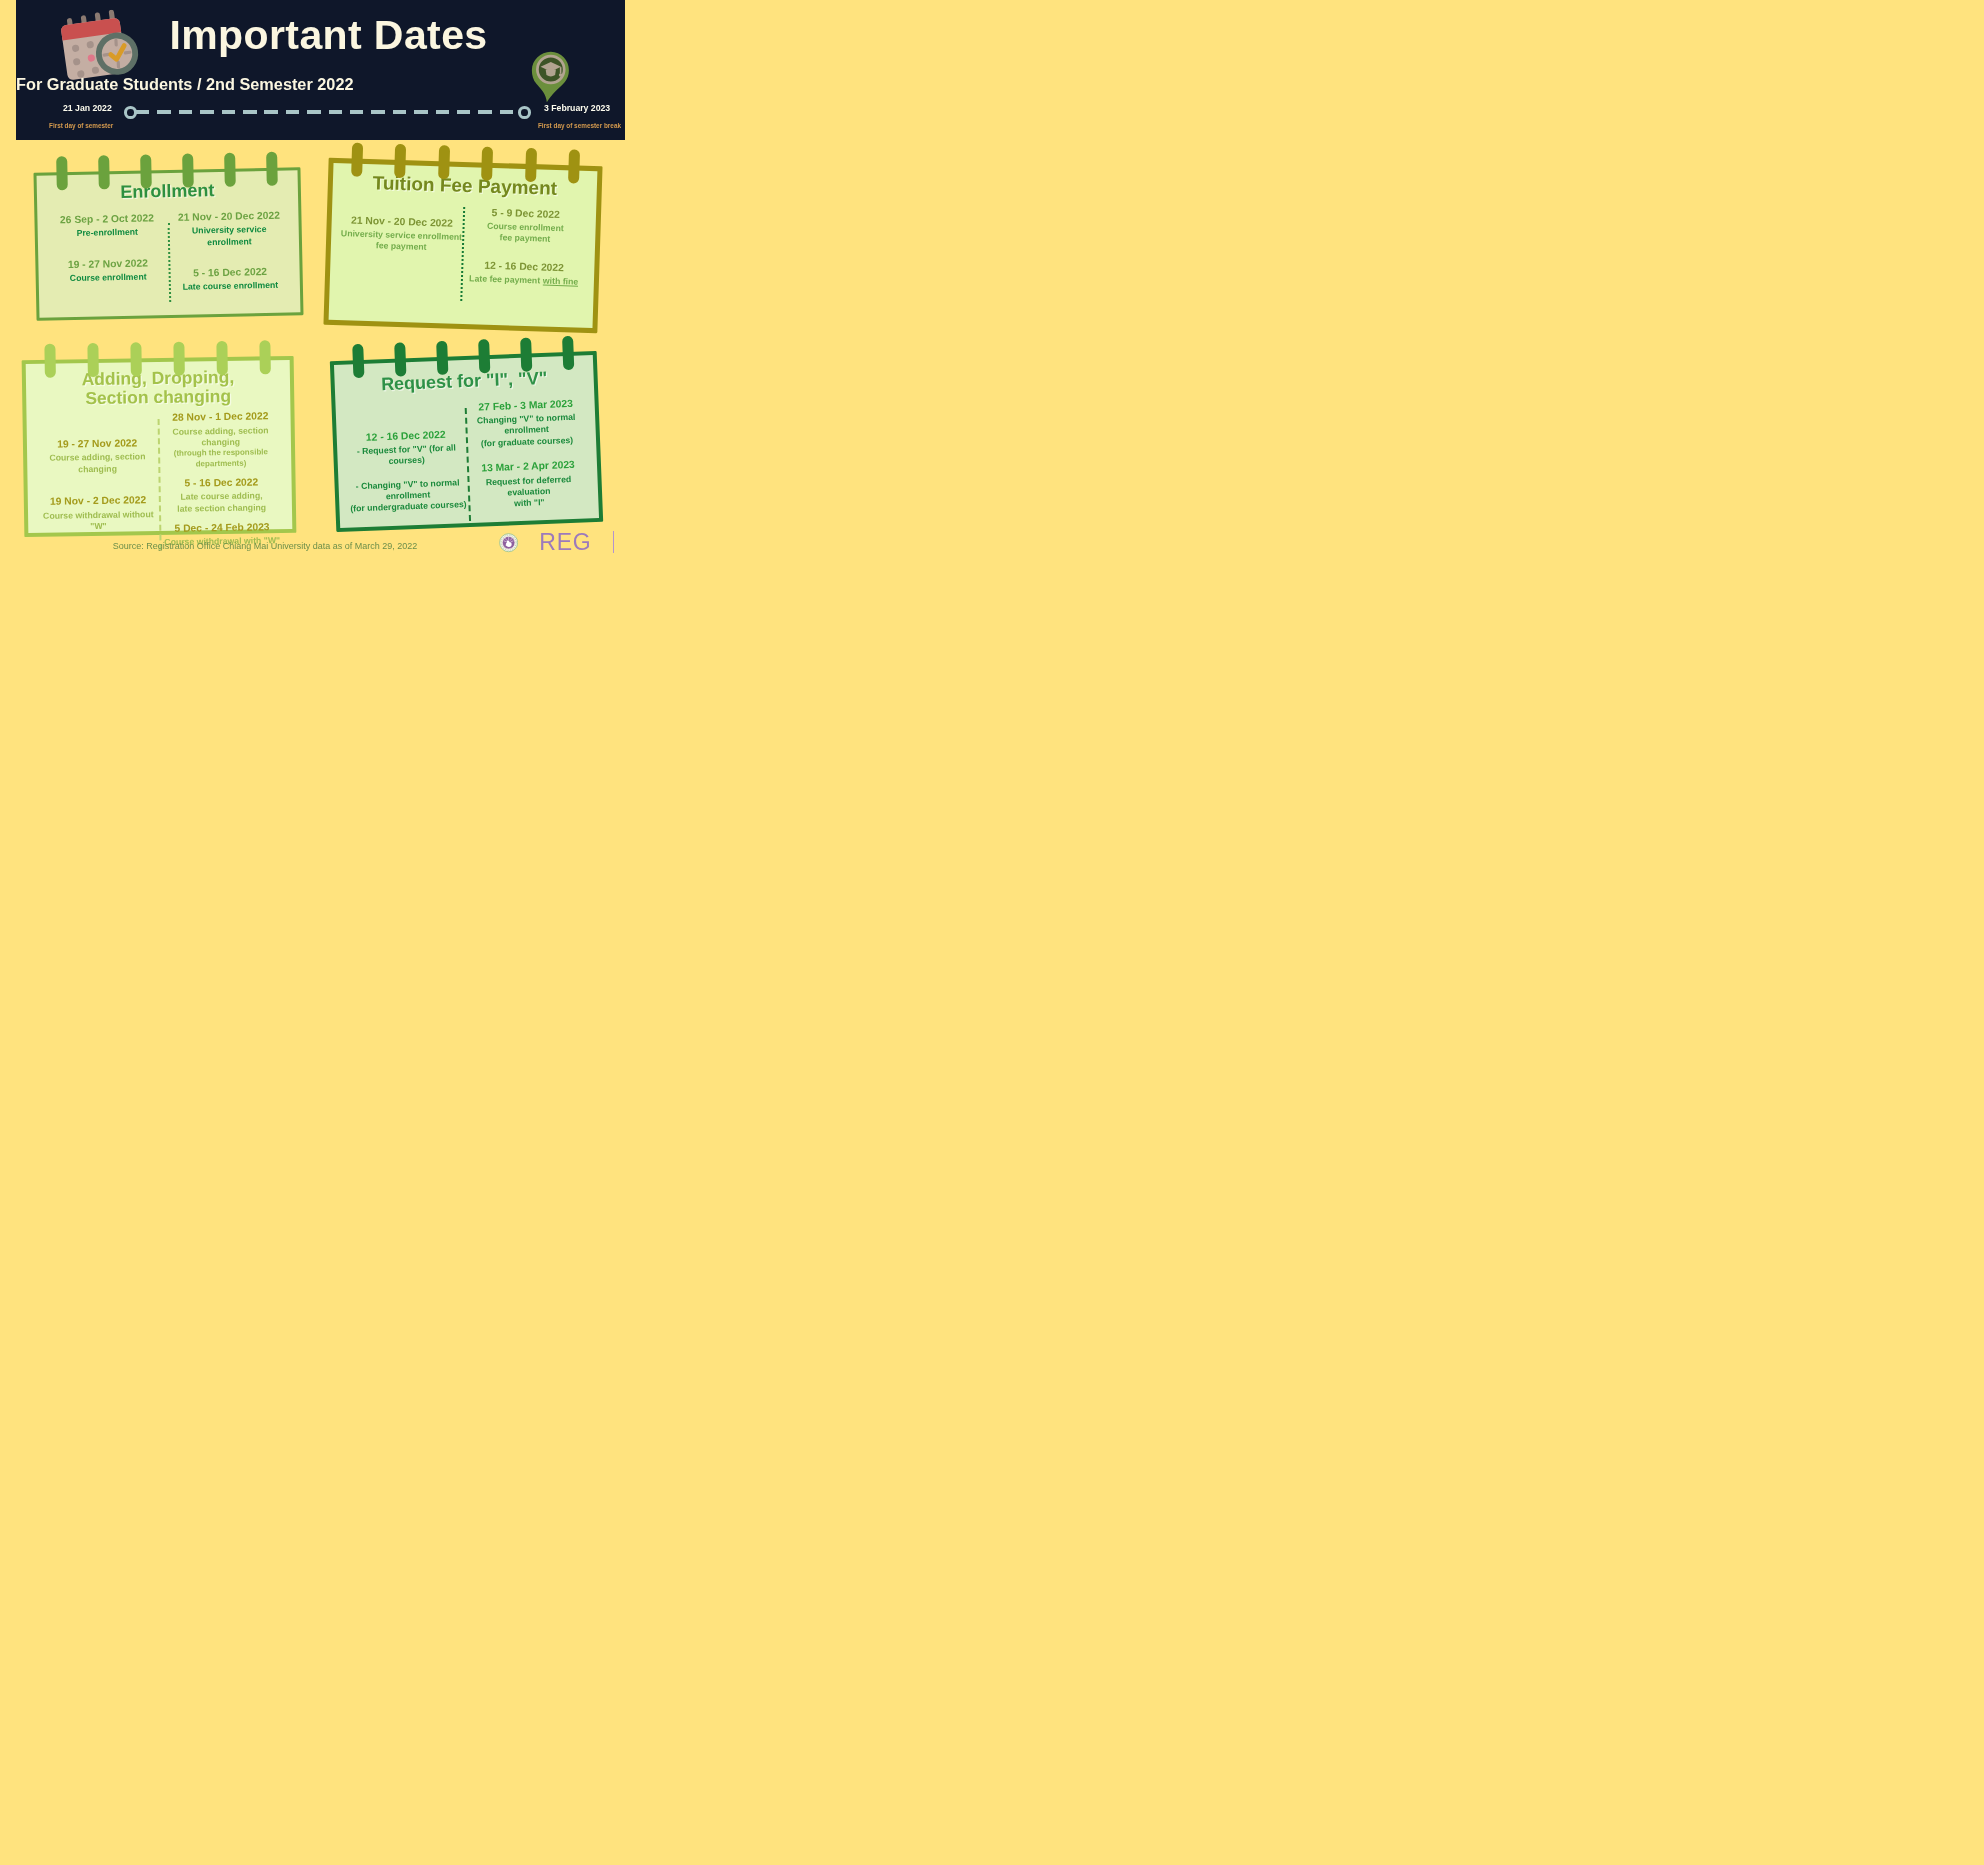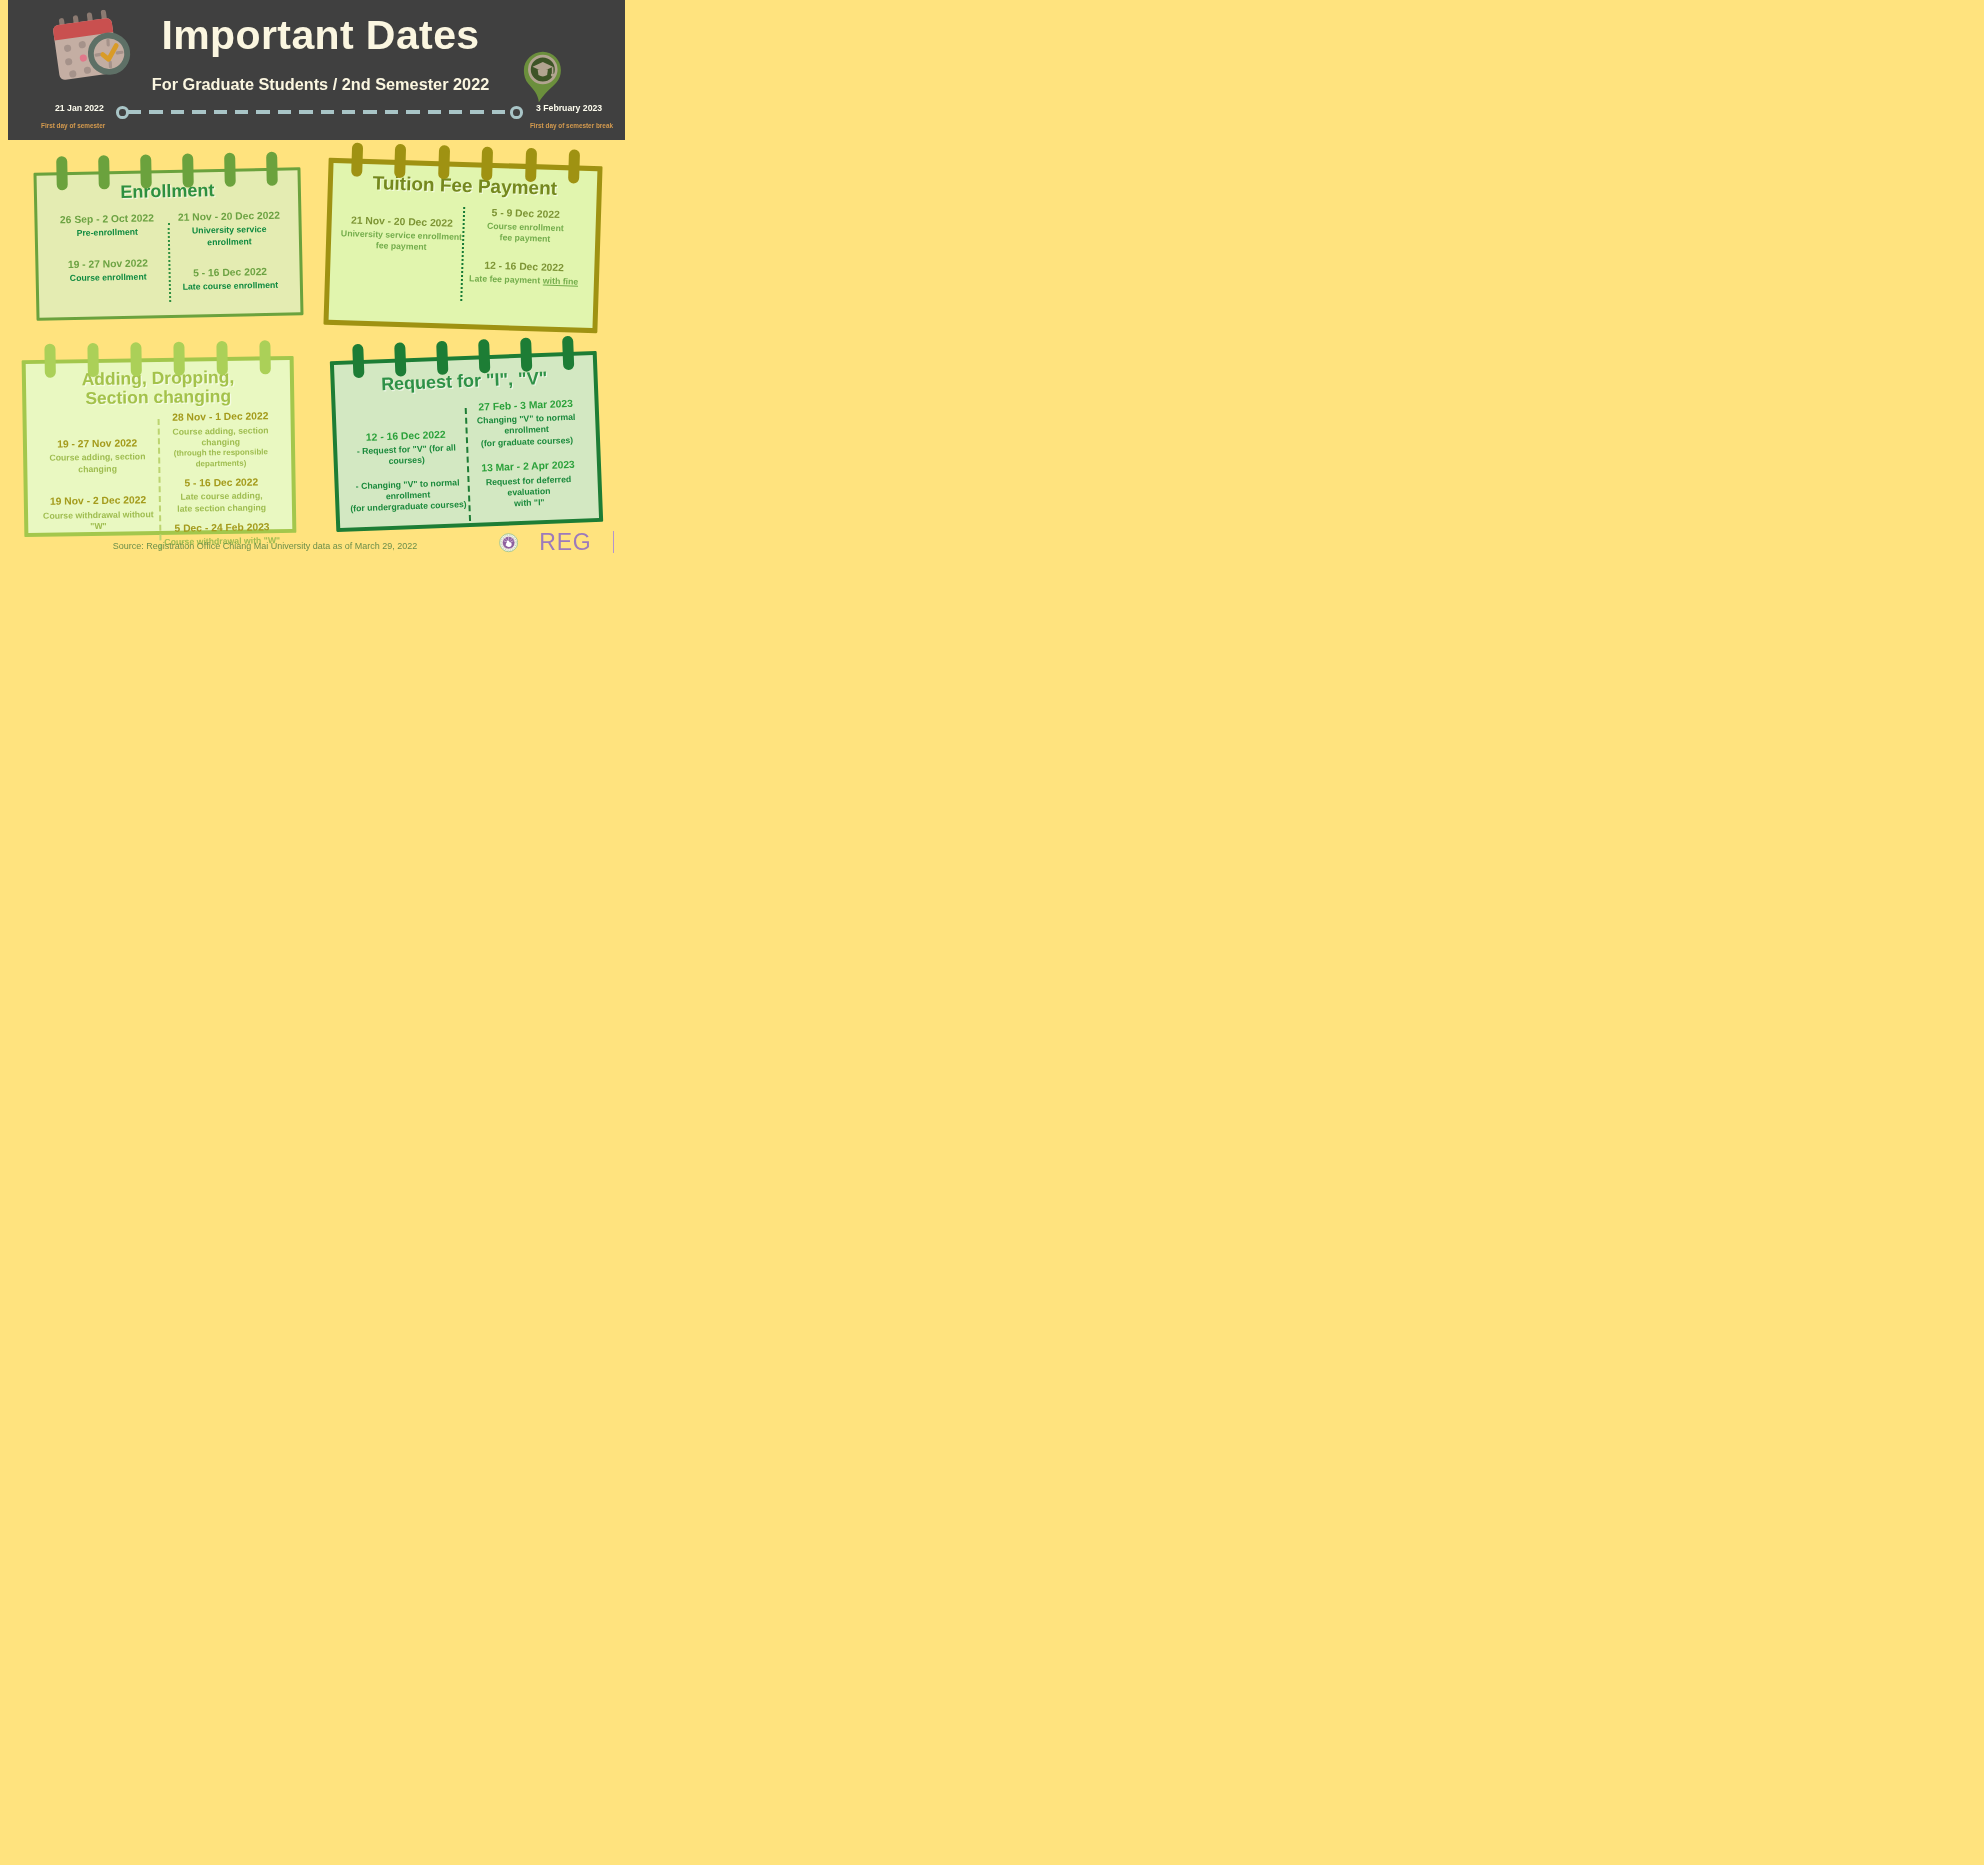--- a/index.html
+++ b/index.html
@@ -3,27 +3,27 @@
 <meta charset="utf-8">
 <style>
   html,body { margin:0; padding:0; background:#ffe37e; }
   * { box-sizing:border-box; }
   .stage {
     position:relative; width:625px; height:560px; overflow:hidden;
     background:#ffe37e; font-family:"Liberation Sans", sans-serif;
   }
 
   
-  .header { position:absolute; left:8px; top:0; width:100%; height:140px; background:#404040;text-decoration:underline; }
+  .header { position:absolute; left:16px; top:0; width:100%; height:140px; background:#0f172a;text-decoration:underline; }
   .main-title {
     position:absolute; left:0; right:0; top:12px; text-align:center;
     font-size:41px; font-weight:700; letter-spacing:0.4px; color:#fbf6e0;
   }
   .subtitle {
-    position:absolute; left:0; right:0; top:75px; text-align:center;
+    position:absolute; left:0; right:0; top:75px; text-align:left;
     font-size:16.3px; font-weight:700; color:#fbf6e0;
   }
   .cal-icon { position:absolute; left:41px; top:12px; transform:rotate(-8deg); }
   .pin-icon { position:absolute; left:514px; top:51px; }
 
   
   .tl-line {
     position:absolute; left:120px; top:110px; width:382px; height:4px;
     background:repeating-linear-gradient(90deg,#a9c5c7 0 13.5px, transparent 13.5px 21.4px);
   }

